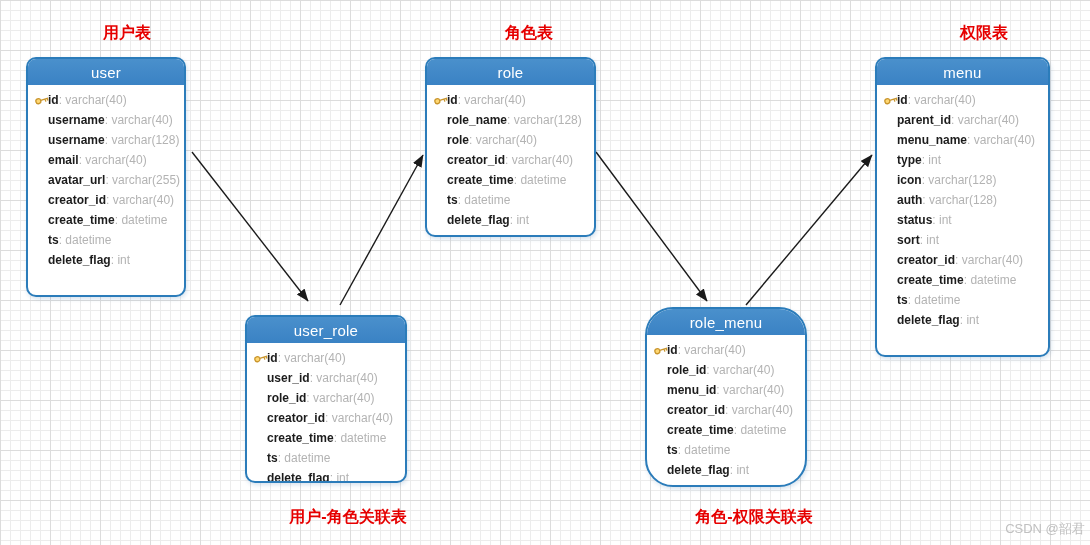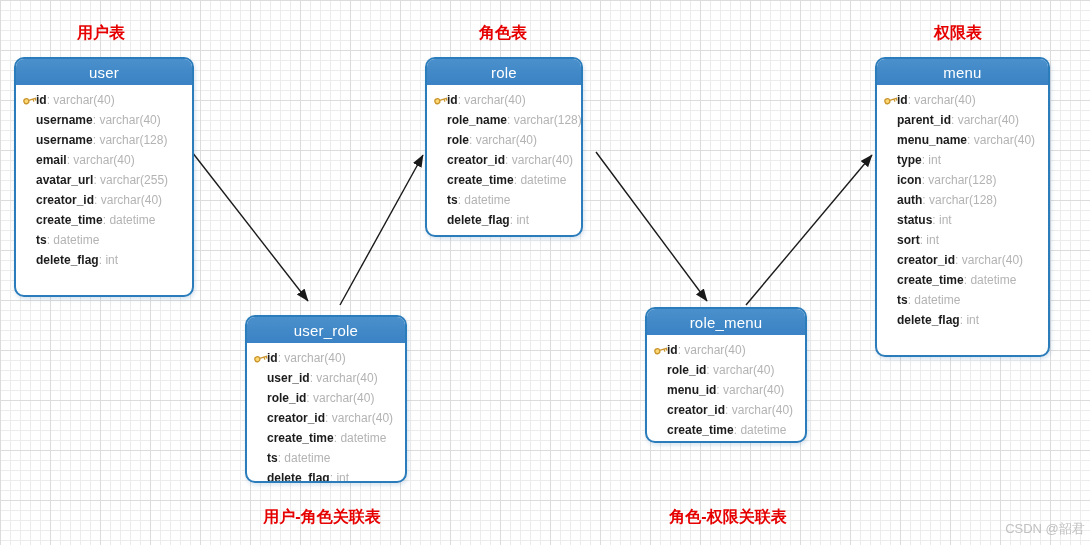--- a/index.html
+++ b/index.html
@@ -25,21 +25,21 @@
     color:#fff;font-size:15px;letter-spacing:0.2px;
   }
   .entity-body{padding:5px 0 0 0;}
   .field-row{position:relative;height:20px;line-height:20px;padding-left:20px;font-size:12px;white-space:nowrap;}
   .field-name{color:var(--field_name);font-weight:bold;}
   .field-type{color:var(--field_type);}
   .field-type::before{content:": ";}
   .key-icon{position:absolute;left:6px;top:4px;width:16px;height:12px;}
   .anno{
     position:absolute;transform:translate(-50%,-50%);
-    color:var(--label_red);font-weight:bold;font-size:16px;white-space:nowrap;
+    color:var(--label_red);font-weight:bold;font-size:16px;white-space:nowrap;margin-left:26px;
   }
   .watermark{
     position:absolute;transform:translate(-50%,-50%);
     color:var(--watermark_gray);font-size:13px;white-space:nowrap;
   }
 </style>
 </head>
 <body>
 
 <div id="canvas">
@@ -48,21 +48,21 @@
       <marker id="arrowhead" markerWidth="10" markerHeight="8" refX="8.5" refY="3.5" orient="auto">
         <polygon points="0 0, 9 3.5, 0 7" fill="#1a1a1a"></polygon>
       </marker>
     </defs>
   <line x1="192" y1="152" x2="308" y2="301" stroke="#1a1a1a" stroke-width="1.4" marker-end="url(#arrowhead)"></line>
       <line x1="340" y1="305" x2="423" y2="155" stroke="#1a1a1a" stroke-width="1.4" marker-end="url(#arrowhead)"></line>
       <line x1="596" y1="152" x2="707" y2="301" stroke="#1a1a1a" stroke-width="1.4" marker-end="url(#arrowhead)"></line>
       <line x1="746" y1="305" x2="872" y2="155" stroke="#1a1a1a" stroke-width="1.4" marker-end="url(#arrowhead)"></line>
     </svg>
   <div class="watermark" style="left: 1045px; top: 529px;">CSDN @韶君</div>
-<div class="entity" style="left: 14px; top: 57px; width: 180px; height: 240px;">
+<div class="entity" style="left: 26px; top: 57px; width: 160px; height: 240px;">
     <div class="entity-header">
       <span>user</span>
     </div>
     <div class="entity-body">
         <div class="field-row">
     <svg class="key-icon" viewBox="0 0 20 15">
       <g transform="rotate(-18 10 7.5)">
         <circle cx="5.2" cy="7.5" r="3.1" fill="var(--key_gold)" stroke="var(--key_outline)" stroke-width="1.6"></circle>
         <path d="M8.3 7.5 H18 M14 7.5 v3.4 M16.8 7.5 v2.8" fill="none" stroke="var(--key_outline)" stroke-width="1.7"></path>
       </g>
@@ -96,21 +96,21 @@
         <div class="field-row">
     
     <span class="field-name">ts</span><span class="field-type">datetime</span>
   </div>
         <div class="field-row">
     
     <span class="field-name">delete_flag</span><span class="field-type">int</span>
   </div>
       </div>
   </div>
-    <div class="entity" style="left: 425px; top: 57px; width: 158px; height: 180px;">
+    <div class="entity" style="left: 425px; top: 57px; width: 171px; height: 180px;">
     <div class="entity-header">
       <span>role</span>
     </div>
     <div class="entity-body">
         <div class="field-row">
     <svg class="key-icon" viewBox="0 0 20 15">
       <g transform="rotate(-18 10 7.5)">
         <circle cx="5.2" cy="7.5" r="3.1" fill="var(--key_gold)" stroke="var(--key_outline)" stroke-width="1.6"></circle>
         <path d="M8.3 7.5 H18 M14 7.5 v3.4 M16.8 7.5 v2.8" fill="none" stroke="var(--key_outline)" stroke-width="1.7"></path>
       </g>
@@ -236,21 +236,21 @@
         <div class="field-row">
     
     <span class="field-name">ts</span><span class="field-type">datetime</span>
   </div>
         <div class="field-row">
     
     <span class="field-name">delete_flag</span><span class="field-type">int</span>
   </div>
       </div>
   </div>
-    <div class="entity" style="left: 645px; top: 307px; width: 162px; height: 136px;">
+    <div class="entity" style="left: 645px; top: 307px; width: 162px; height: 180px; border-radius: 28px;">
     <div class="entity-header">
       <span>role_menu</span>
     </div>
     <div class="entity-body">
         <div class="field-row">
     <svg class="key-icon" viewBox="0 0 20 15">
       <g transform="rotate(-18 10 7.5)">
         <circle cx="5.2" cy="7.5" r="3.1" fill="var(--key_gold)" stroke="var(--key_outline)" stroke-width="1.6"></circle>
         <path d="M8.3 7.5 H18 M14 7.5 v3.4 M16.8 7.5 v2.8" fill="none" stroke="var(--key_outline)" stroke-width="1.7"></path>
       </g>

